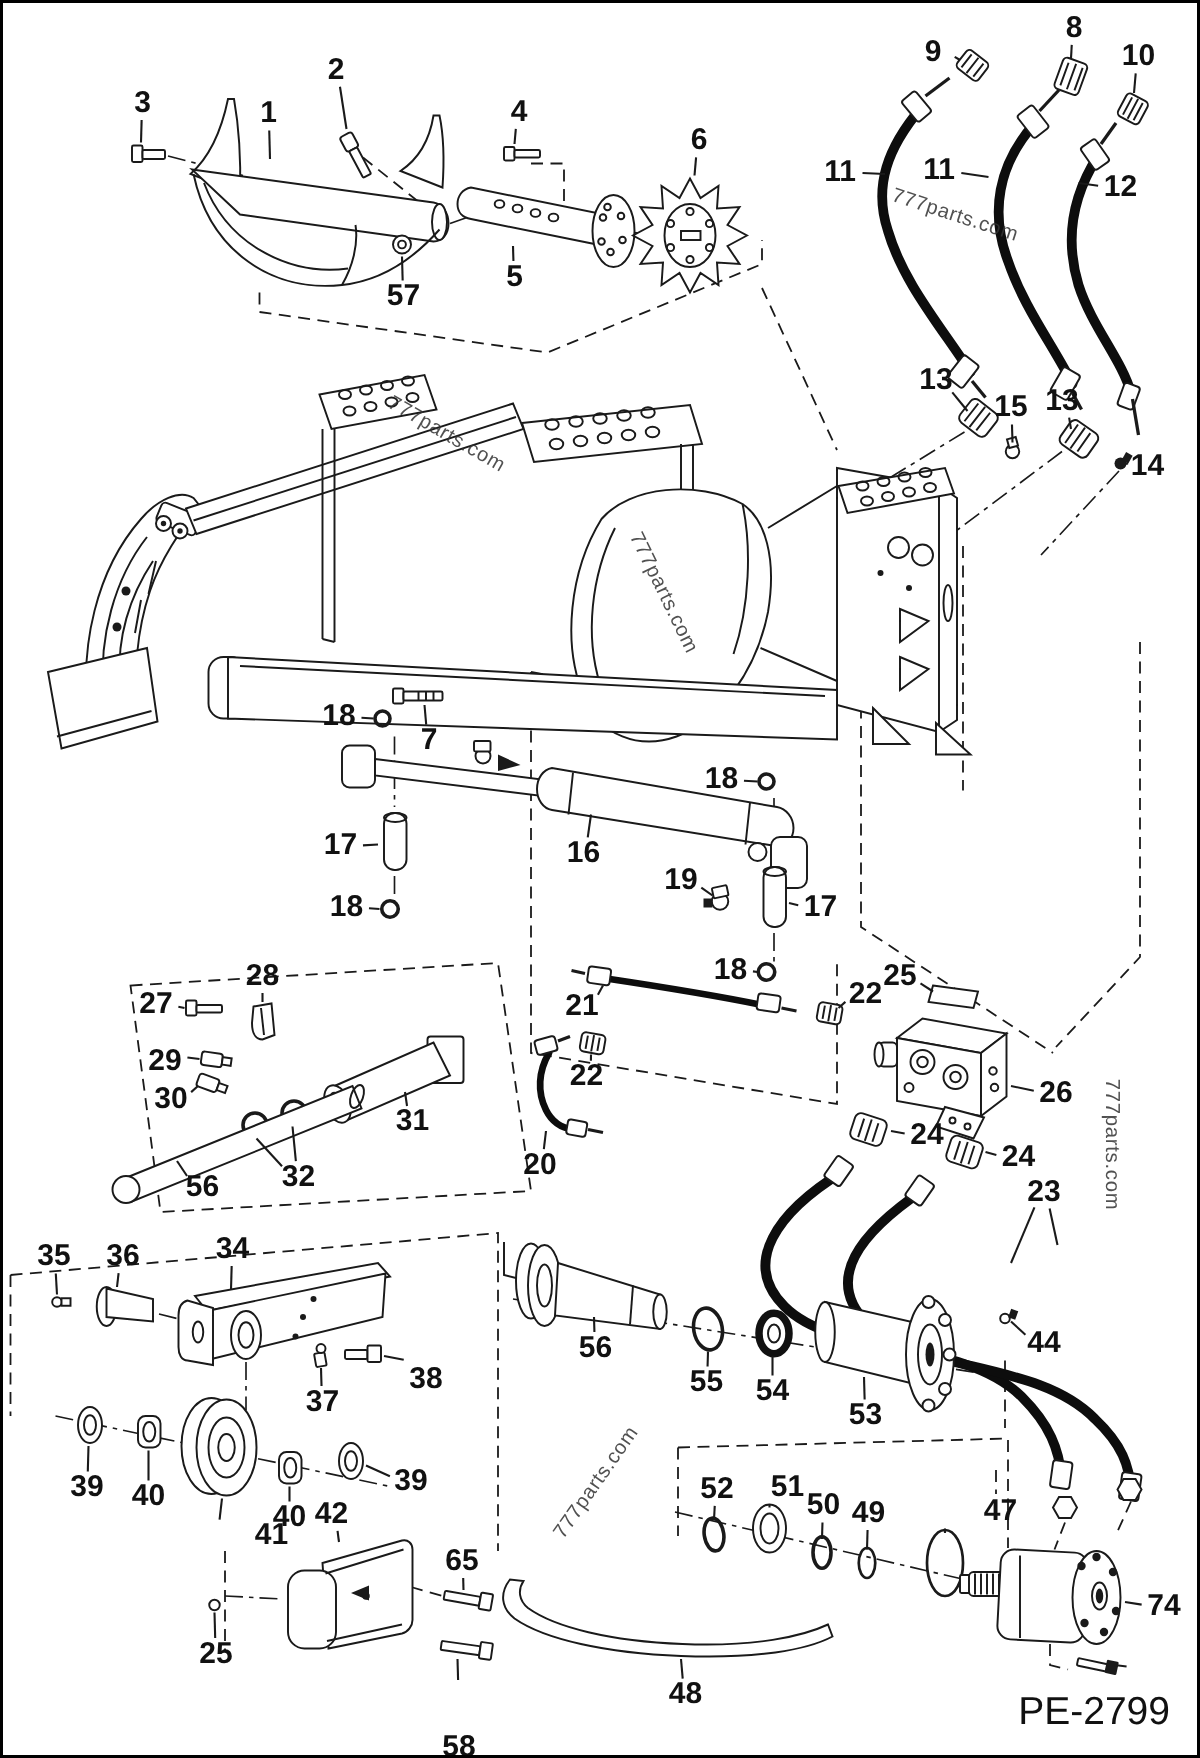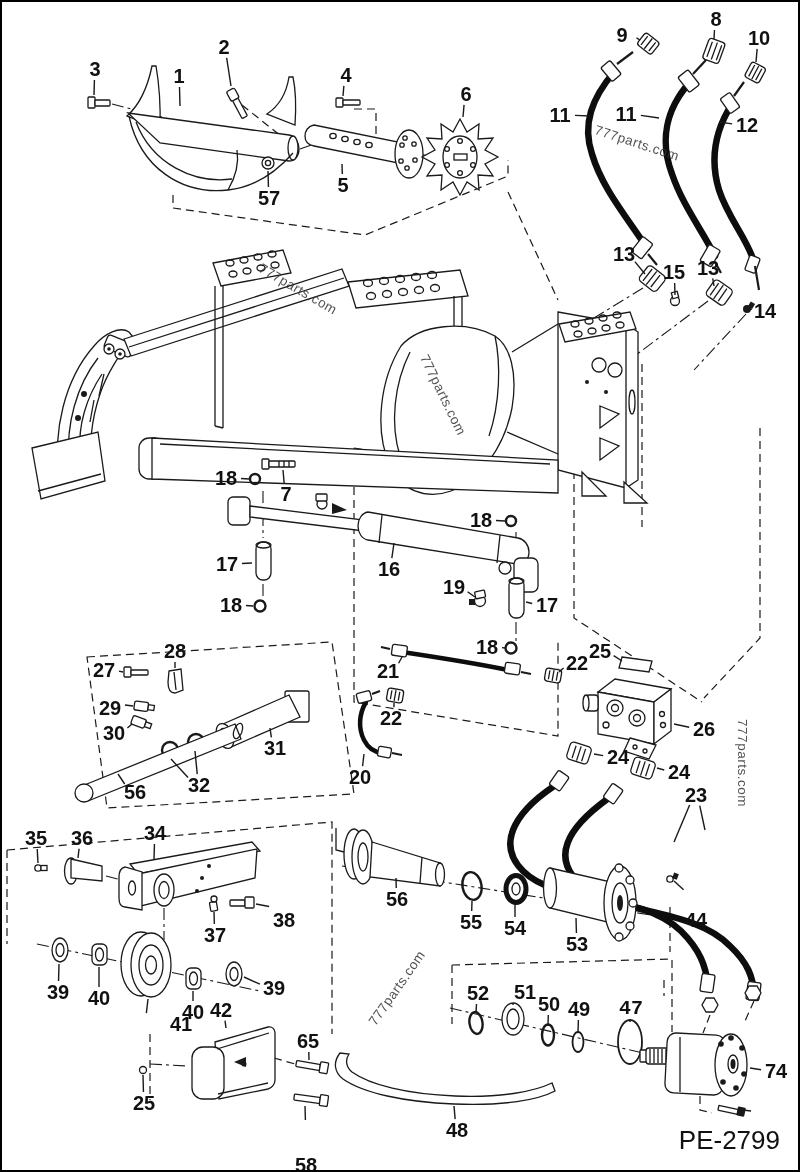--- a/index.html
+++ b/index.html
@@ -549,24 +549,24 @@
       <div class="callout" style="left: 80px; top: 836px;">36</div>
       <div class="callout" style="left: 213px; top: 933px;">37</div>
       <div class="callout" style="left: 282px; top: 906px; margin-top: 12px;">38</div>
       <div class="callout" style="left: 56px; top: 990px;">39</div>
       <div class="callout" style="left: 272px; top: 986px;">39</div>
       <div class="callout" style="left: 97px; top: 996px;">40</div>
       <div class="callout" style="left: 191px; top: 1010px;">40</div>
       <div class="callout" style="left: 142px; top: 1022px; margin-left: 37px;">41</div>
       <div class="callout" style="left: 219px; top: 1008px;">42</div>
       <div class="callout" style="left: 306px; top: 1039px;">65</div>
-      <div class="callout" style="left: 694px; top: 894px; margin-top: 24px;">44</div>
+      <div class="callout" style="left: 694px; top: 894px;">44</div>
       <div class="callout" style="left: 774px; top: 1069px;">74</div>
       <div class="callout" style="left: 764px; top: 1110px; margin-left: 44px;">46</div>
-      <div class="callout" style="left: 629px; top: 1006px; font-family: Liberation Mono, monospace;">47</div>
+      <div class="callout" style="left: 665px; top: 1006px;">47</div>
       <div class="callout" style="left: 455px; top: 1128px;">48</div>
       <div class="callout" style="left: 577px; top: 1007px;">49</div>
       <div class="callout" style="left: 547px; top: 1002px;">50</div>
       <div class="callout" style="left: 511px; top: 990px; margin-left: 12px;">51</div>
       <div class="callout" style="left: 476px; top: 991px;">52</div>
       <div class="callout" style="left: 575px; top: 942px;">53</div>
       <div class="callout" style="left: 513px; top: 926px;">54</div>
       <div class="callout" style="left: 469px; top: 920px;">55</div>
       <div class="callout" style="left: 395px; top: 897px;">56</div>
       <div class="callout" style="left: 304px; top: 1163px;">58</div>

